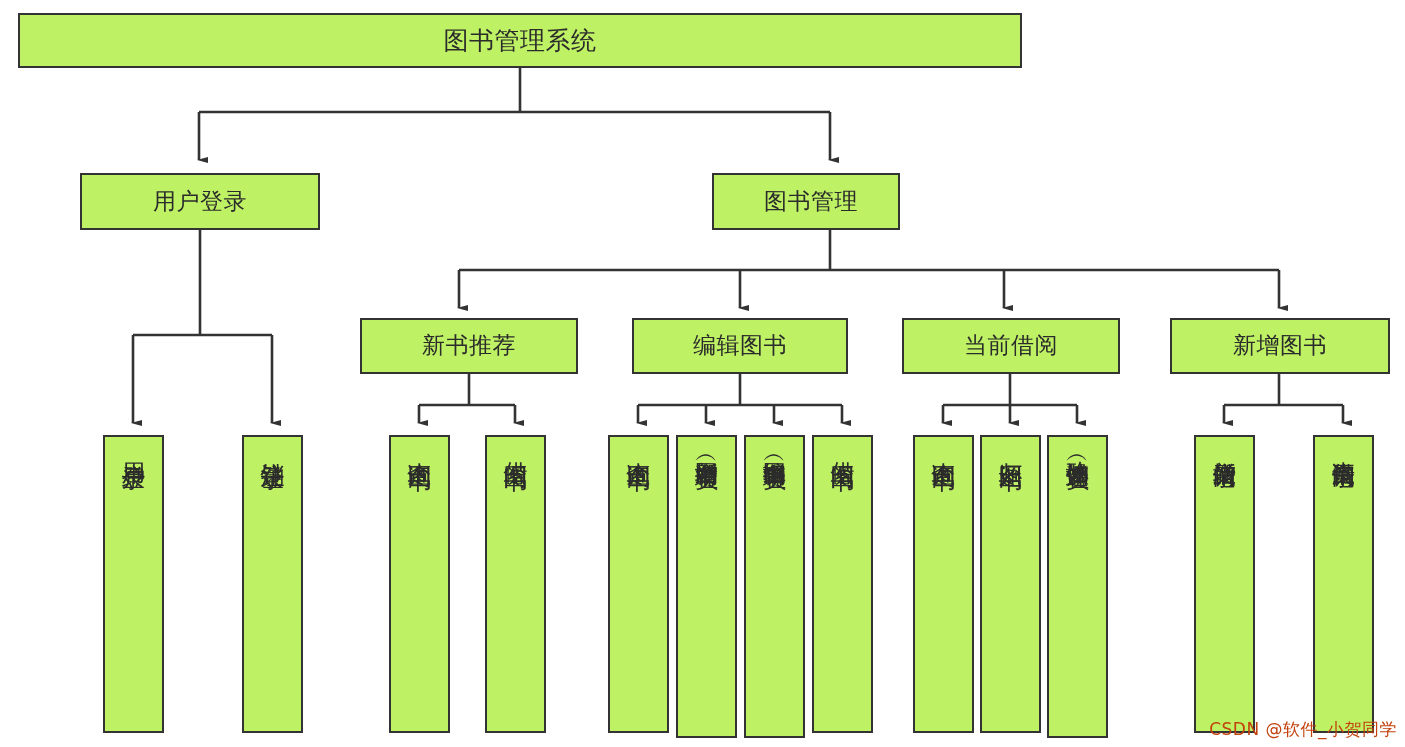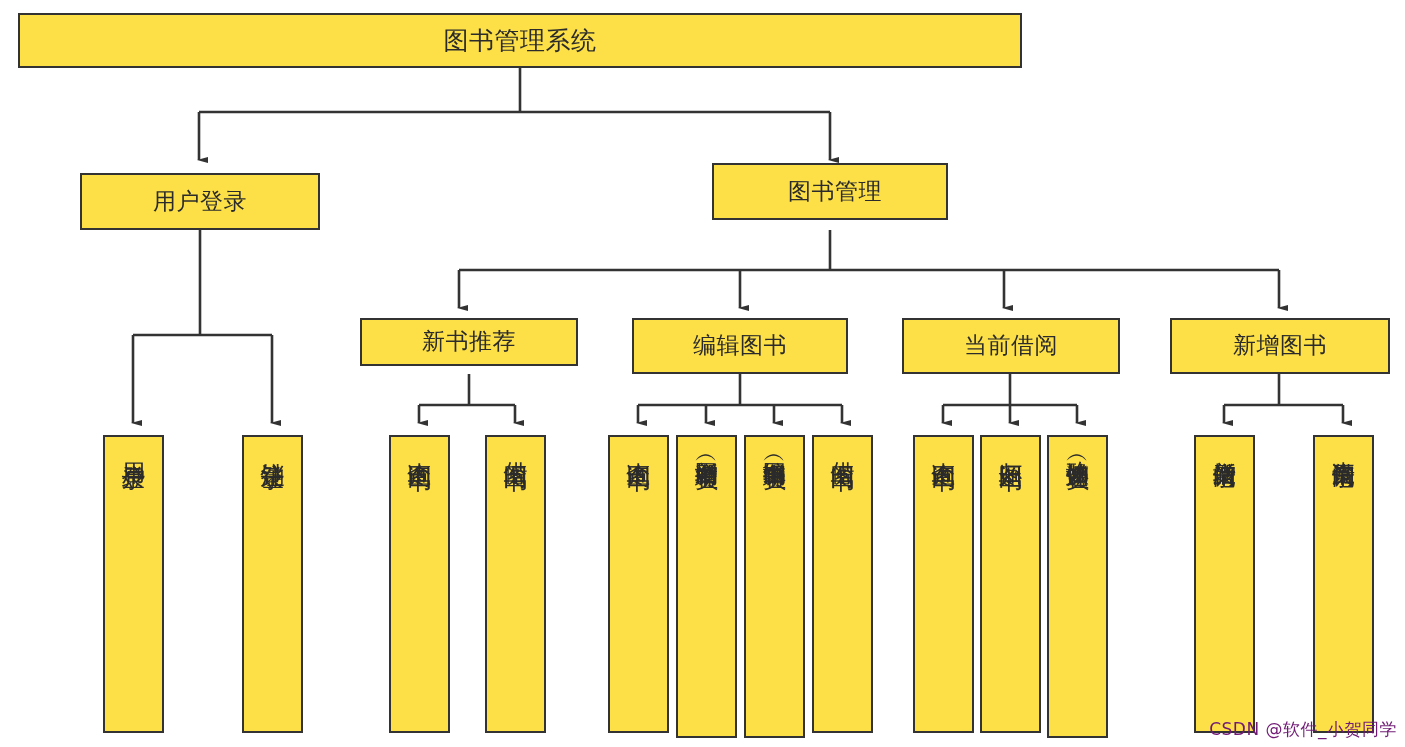--- a/index.html
+++ b/index.html
@@ -21,21 +21,21 @@
     position: absolute;
     left: 0;
     top: 0;
     width: 1405px;
     height: 747px;
   }
   .node-box {
     position: absolute;
     box-sizing: border-box;
     border: 2.5px solid #333333;
-    background: #fde047;
+    background: #bef264;
     display: flex;
     align-items: center;
     justify-content: center;
     color: #2b2b2b;
   }
   .node-label {
     text-align: center;
     line-height: 1.12;
     letter-spacing: 0.5px;
   }
@@ -55,21 +55,21 @@
   }
   .node-leaf.leaf-tall .node-label {
     font-size: 23px;
     letter-spacing: 1px;
   }
   #watermark {
     position: absolute;
     right: 8px;
     bottom: 6px;
     font-size: 17px;
-    color: #701a75;
+    color: #c2410c;
     letter-spacing: 0.5px;
     white-space: nowrap;
     pointer-events: none;
   }
 </style>
 </head>
 <body>
 
 <div id="canvas">
 
@@ -124,25 +124,25 @@
     </g>
   </svg>
 
   <div class="node-box node-root" style="left:18px; top:13px; width:1004px; height:55px;">
     <span class="node-label">图书管理系统</span>
   </div>
 
   <div class="node-box node-l2" style="left:80px; top:173px; width:240px; height:57px;">
     <span class="node-label">用户登录</span>
   </div>
-  <div class="node-box node-l2" style="left:712px; top:163px; width:236px; height:57px;padding-left:10px;">
+  <div class="node-box node-l2" style="left:712px; top:173px; width:188px; height:57px;padding-left:10px;">
     <span class="node-label">图书管理</span>
   </div>
 
-  <div class="node-box node-l3" style="left:360px; top:318px; width:218px; height:48px;">
+  <div class="node-box node-l3" style="left:360px; top:318px; width:218px; height:56px;">
     <span class="node-label">新书推荐</span>
   </div>
   <div class="node-box node-l3" style="left:632px; top:318px; width:216px; height:56px;">
     <span class="node-label">编辑图书</span>
   </div>
   <div class="node-box node-l3" style="left:902px; top:318px; width:218px; height:56px;justify-content:center;">
     <span class="node-label">当前借阅</span>
   </div>
   <div class="node-box node-l3" style="left:1170px; top:318px; width:220px; height:56px;">
     <span class="node-label">新增图书</span>

